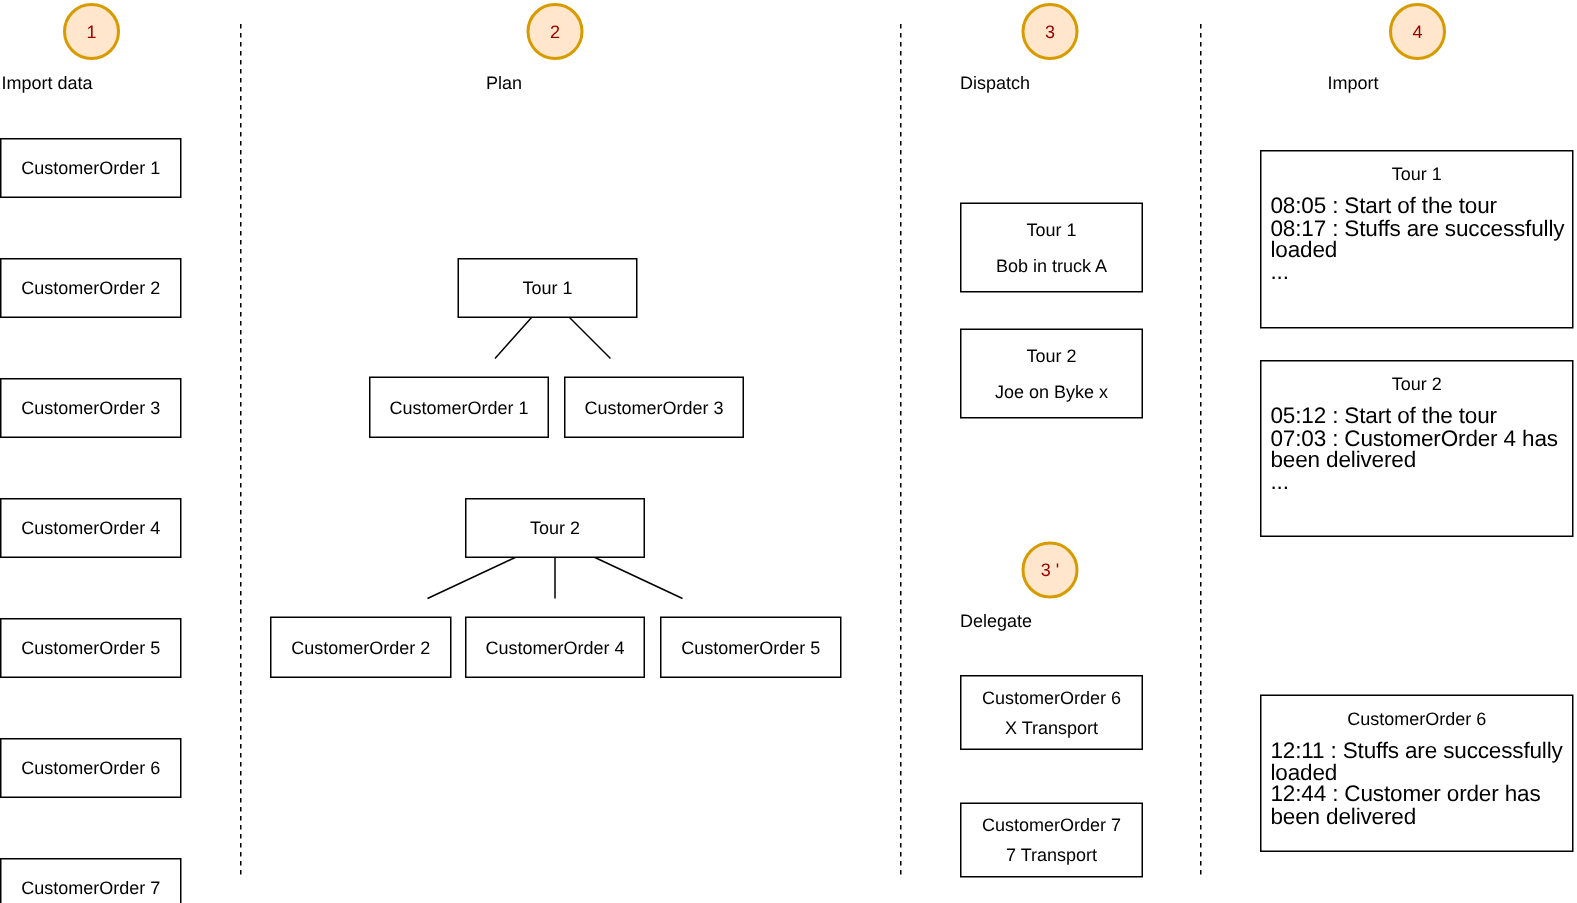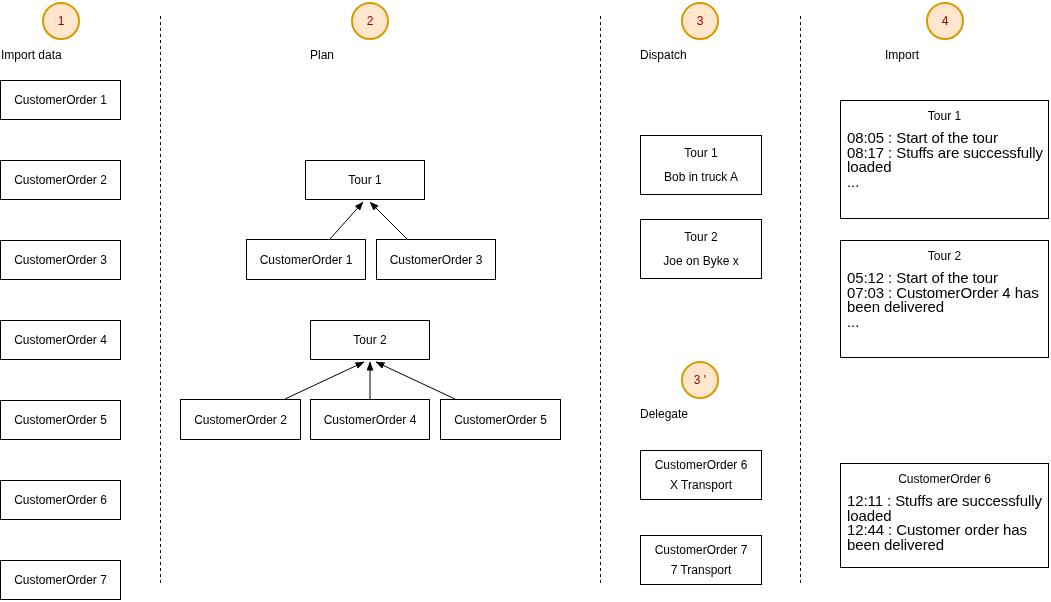--- a/index.html
+++ b/index.html
@@ -13,21 +13,21 @@
   .badge{
     position:absolute;box-sizing:border-box;width:38px;height:38px;border-radius:50%;
     background:var(--badge-fill,#ffe6cc);border:2px solid var(--badge-stroke,#d79b00);
     color:var(--badge-number-color,#990000);
     display:flex;align-items:center;justify-content:center;font-size:12px;
   }
   .phase-label{position:absolute;width:120px;text-align:left;font-size:12px;line-height:14px;}
   .node{
     position:absolute;box-sizing:border-box;border:1px solid var(--node-border,#000);
     background:var(--node-fill,#fff);display:flex;align-items:center;justify-content:center;
-    text-align:left;font-size:12px;line-height:14px;
+    text-align:left;font-size:12px;line-height:14px;margin-top:12px;
   }
   .node2{
     position:absolute;box-sizing:border-box;border:1px solid var(--node-border,#000);
     background:var(--node-fill,#fff);display:flex;flex-direction:column;
     justify-content:space-evenly;align-items:center;text-align:center;font-size:12px;line-height:14px;
   }
   .report{
     position:absolute;box-sizing:border-box;border:1px solid var(--node-border,#000);
     background:var(--node-fill,#fff);font-size:12px;
   }
@@ -67,21 +67,21 @@
       <span>3</span>
     </div>
   <div class="badge" style="left:926px;top:2px">
       <span>4</span>
     </div>
   <div class="badge" style="left:681px;top:361px">
       <span>3 '</span>
     </div>
 
   <div class="phase-label" style="left:1px;top:48px">Import data</div>
-  <div class="phase-label" style="left:310px;top:48px">Plan</div>
+  <div class="phase-label" style="left:324px;top:48px">Plan</div>
   <div class="phase-label" style="left:640px;top:48px">Dispatch</div>
   <div class="phase-label" style="left:885px;top:48px">Import</div>
   <div class="phase-label" style="left:640px;top:407px">Delegate</div>
 
   <div class="node" style="left:0;top:80px;width:121px;height:40px">CustomerOrder 1</div>
   <div class="node" style="left:0;top:160px;width:121px;height:40px">CustomerOrder 2</div>
   <div class="node" style="left:0;top:240px;width:121px;height:40px">CustomerOrder 3</div>
   <div class="node" style="left:0;top:320px;width:121px;height:40px">CustomerOrder 4</div>
   <div class="node" style="left:0;top:400px;width:121px;height:40px">CustomerOrder 5</div>
   <div class="node" style="left:0;top:480px;width:121px;height:40px">CustomerOrder 6</div>

